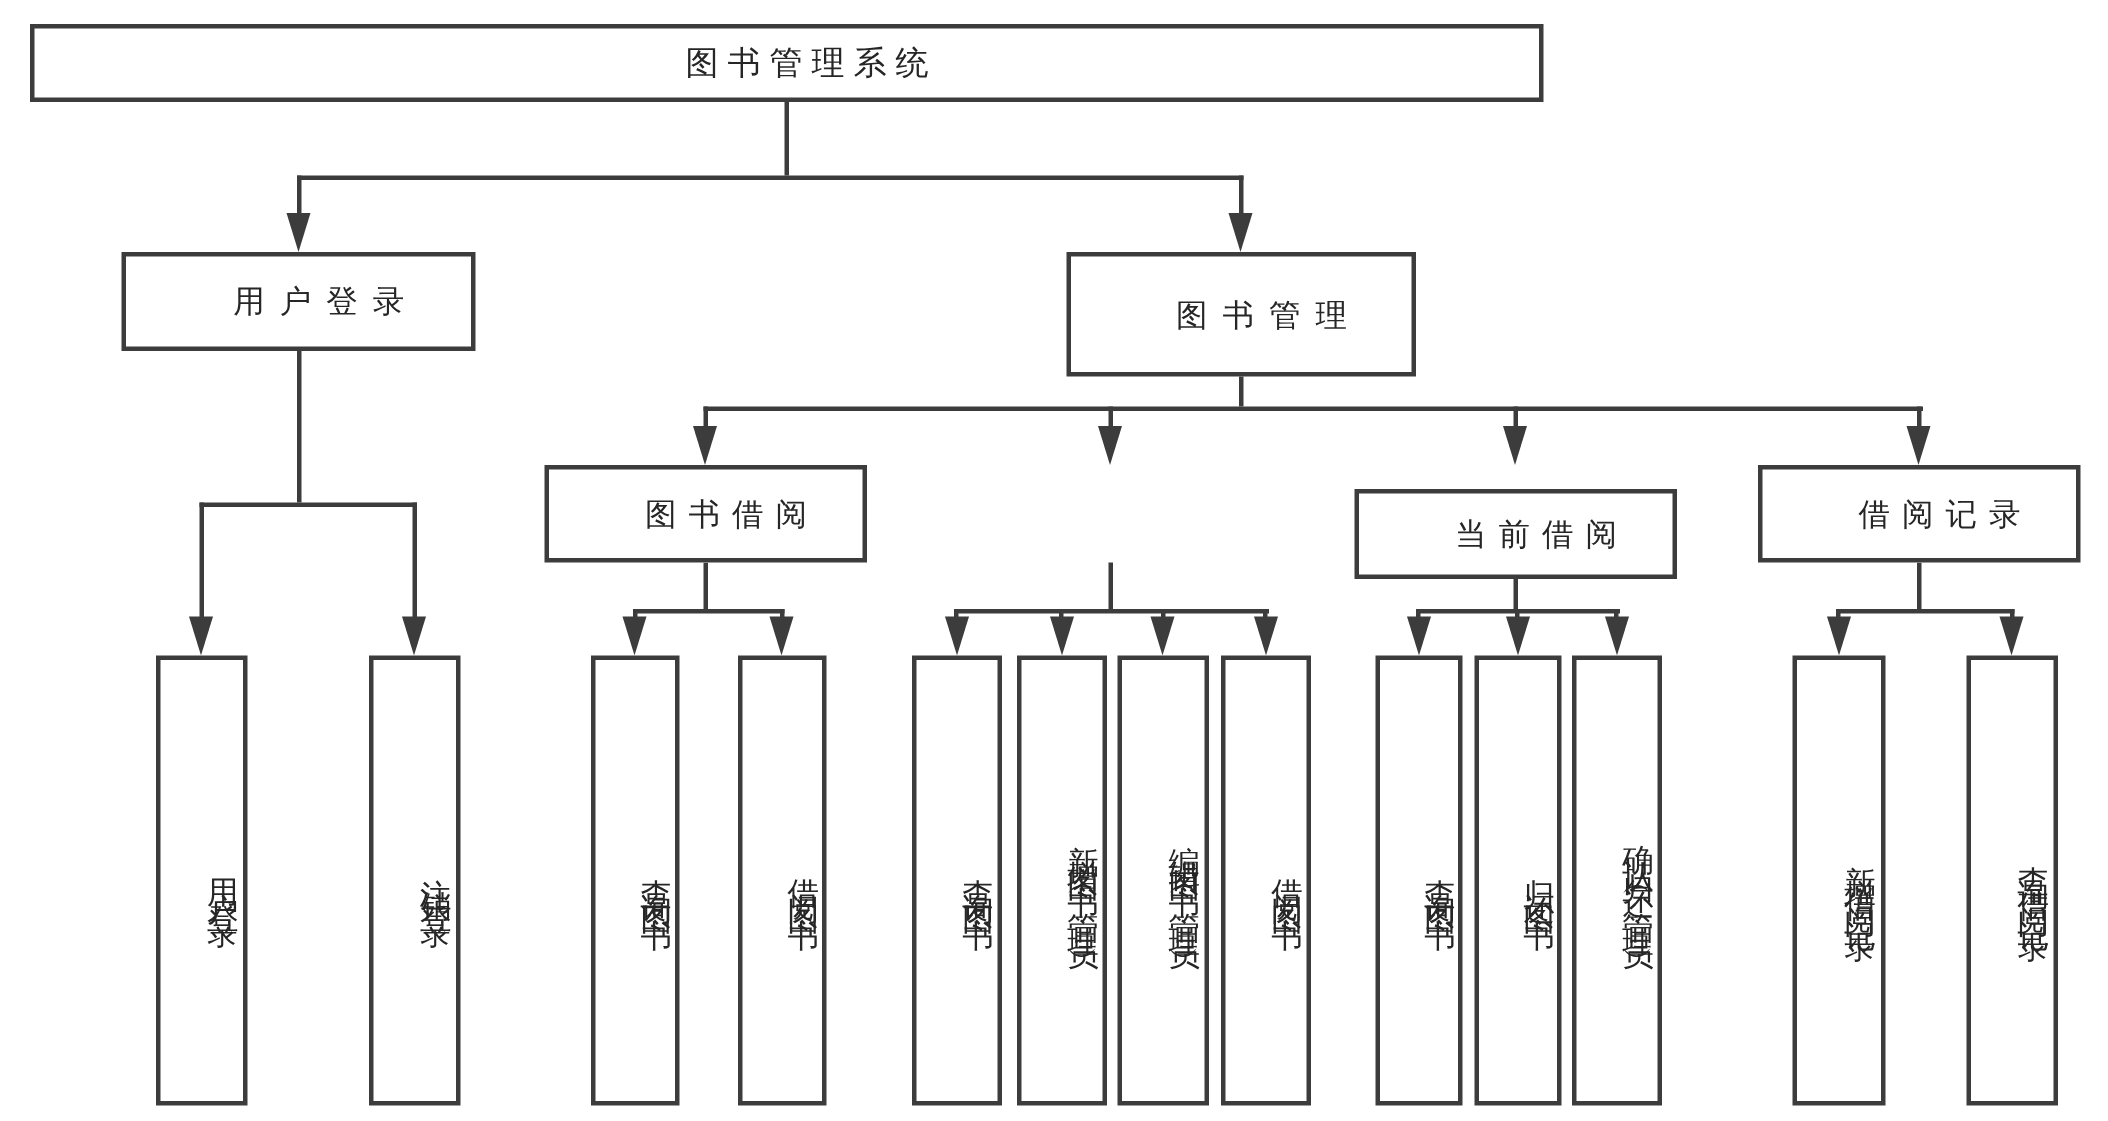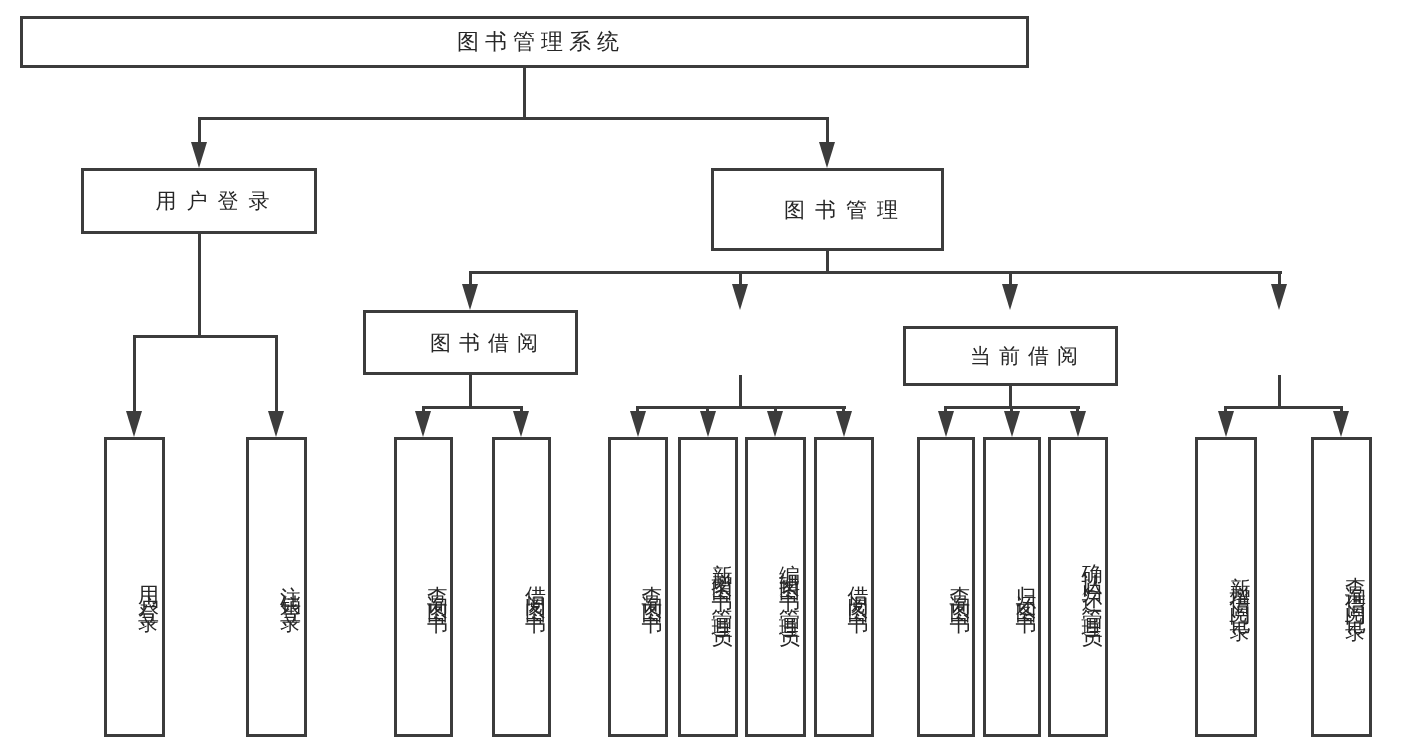--- a/index.html
+++ b/index.html
@@ -96,20 +96,23 @@
   <div class="arrow" style="left:1002px; top:284px;"></div>
   <div class="vline" style="left:1278px; top:271px; height:14px;"></div>
   <div class="arrow" style="left:1271px; top:284px;"></div>
 
   <div class="box h l2" style="left:363px; top:310px; width:215px; height:65px;">
     <span class="lbl">图书借阅</span>
   </div>
   <div class="box h l2" style="left:903px; top:326px; width:215px; height:60px;">
     <span class="lbl">当前借阅</span>
   </div>
+  <div class="box h l2" style="left:1172px; top:310px; width:215px; height:65px;">
+    <span class="lbl">借阅记录</span>
+  </div>
 
   <div class="vline" style="left:469px; top:375px; height:31px;"></div>
   <div class="hline" style="left:422px; top:406px; width:101px;"></div>
   <div class="vline" style="left:422px; top:406px; height:6px;"></div>
   <div class="arrow" style="left:415px; top:411px;"></div>
   <div class="vline" style="left:520px; top:406px; height:6px;"></div>
   <div class="arrow" style="left:513px; top:411px;"></div>
 
   <div class="vline" style="left:739px; top:375px; height:31px;"></div>
   <div class="hline" style="left:636px; top:406px; width:210px;"></div>

